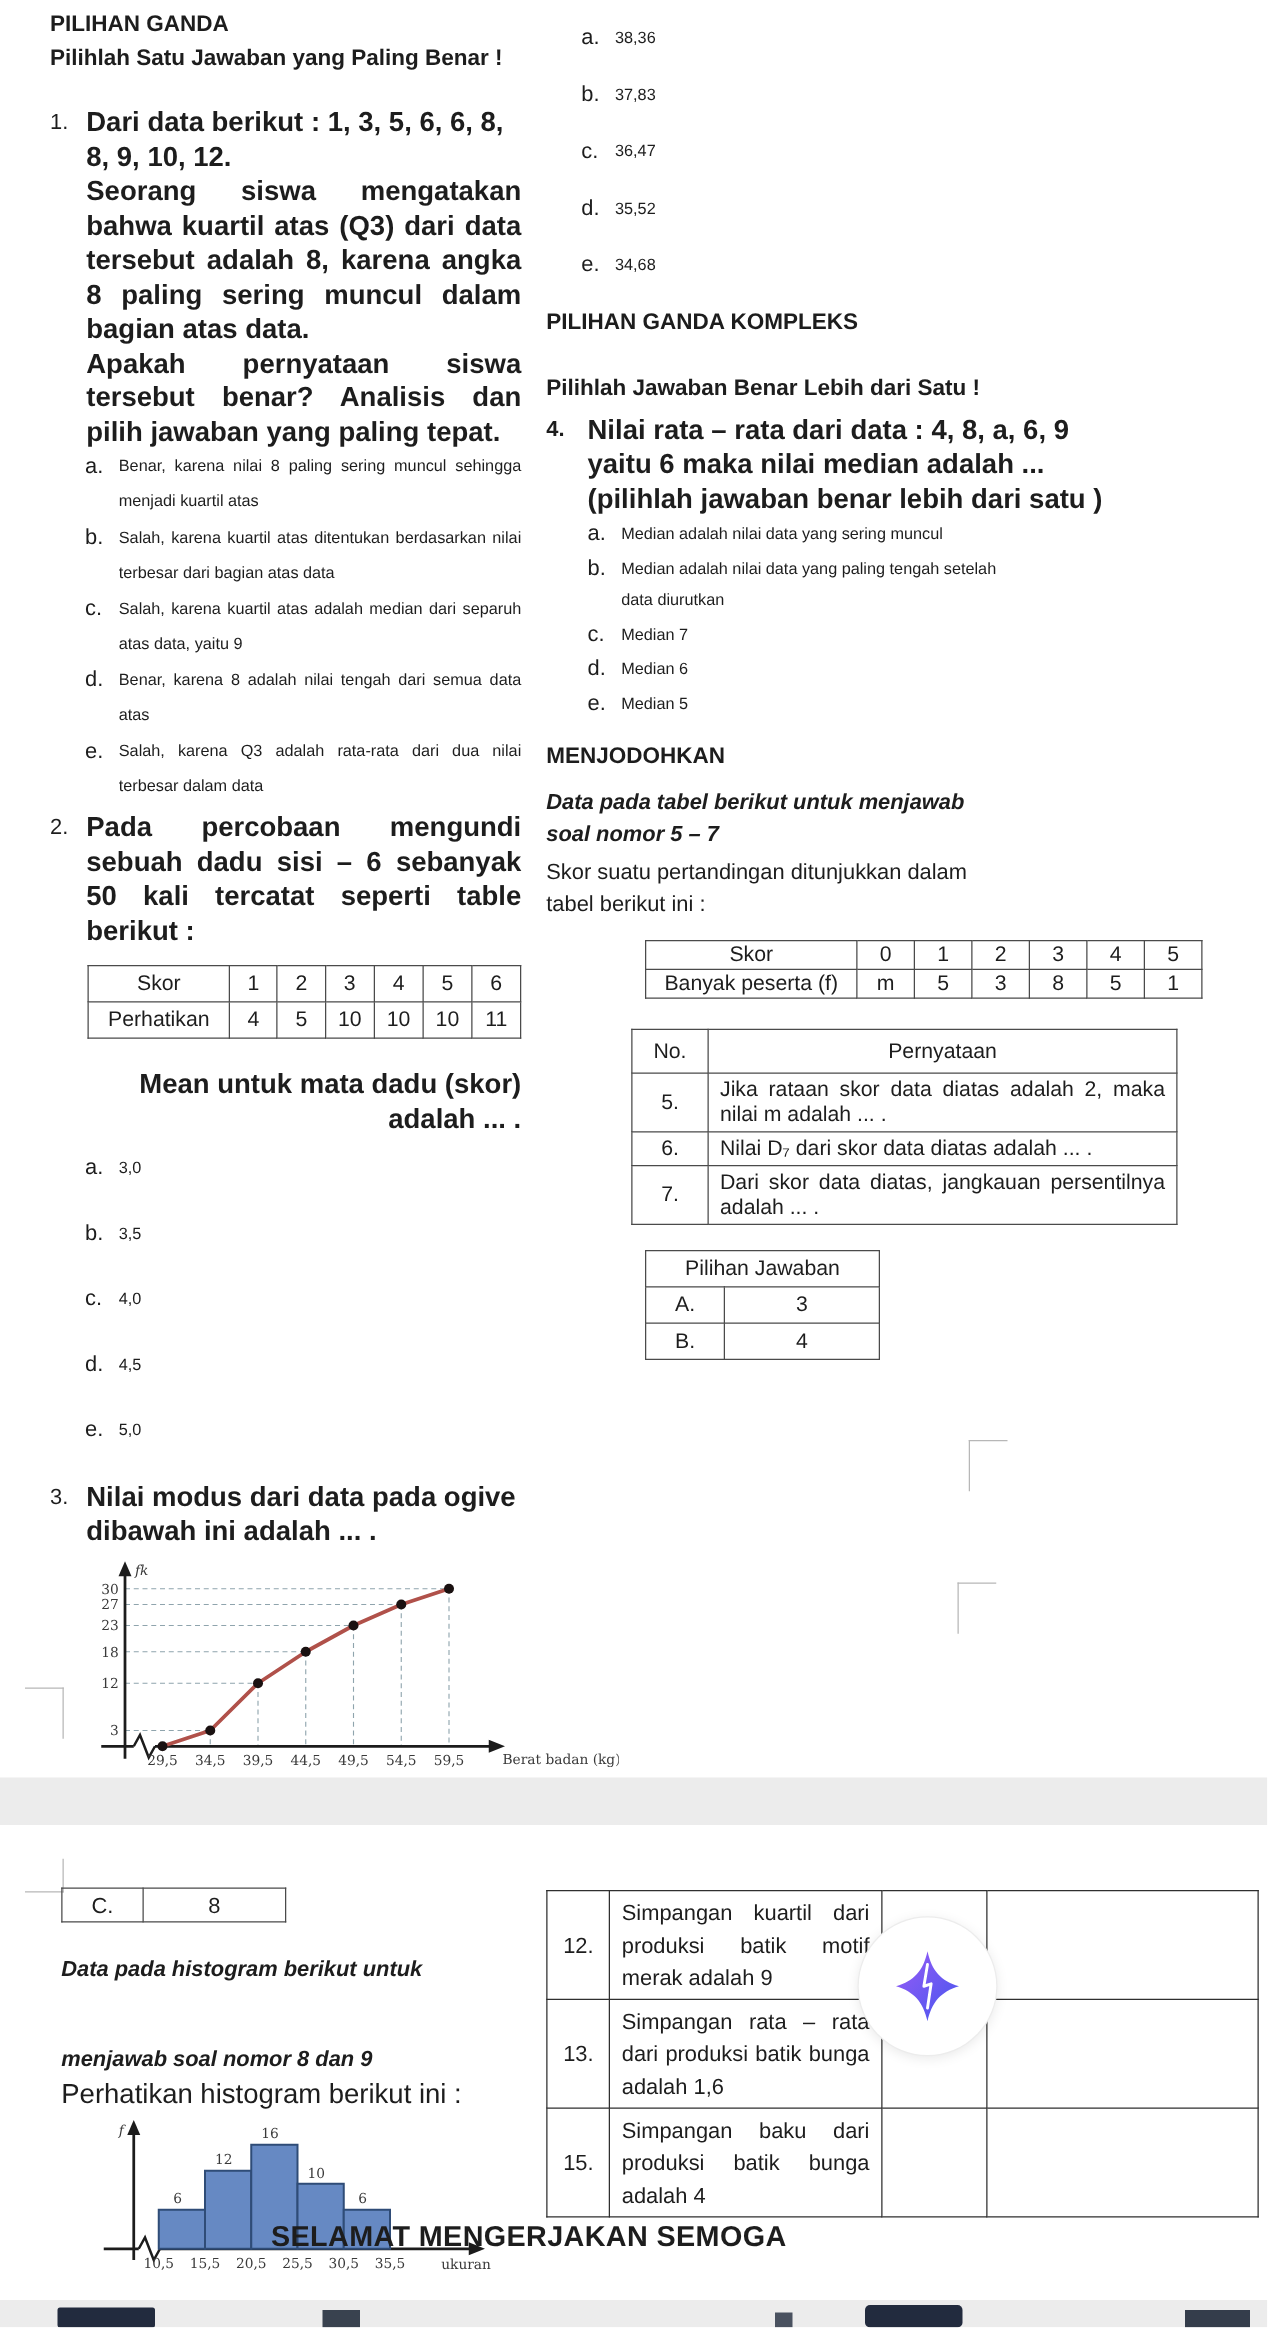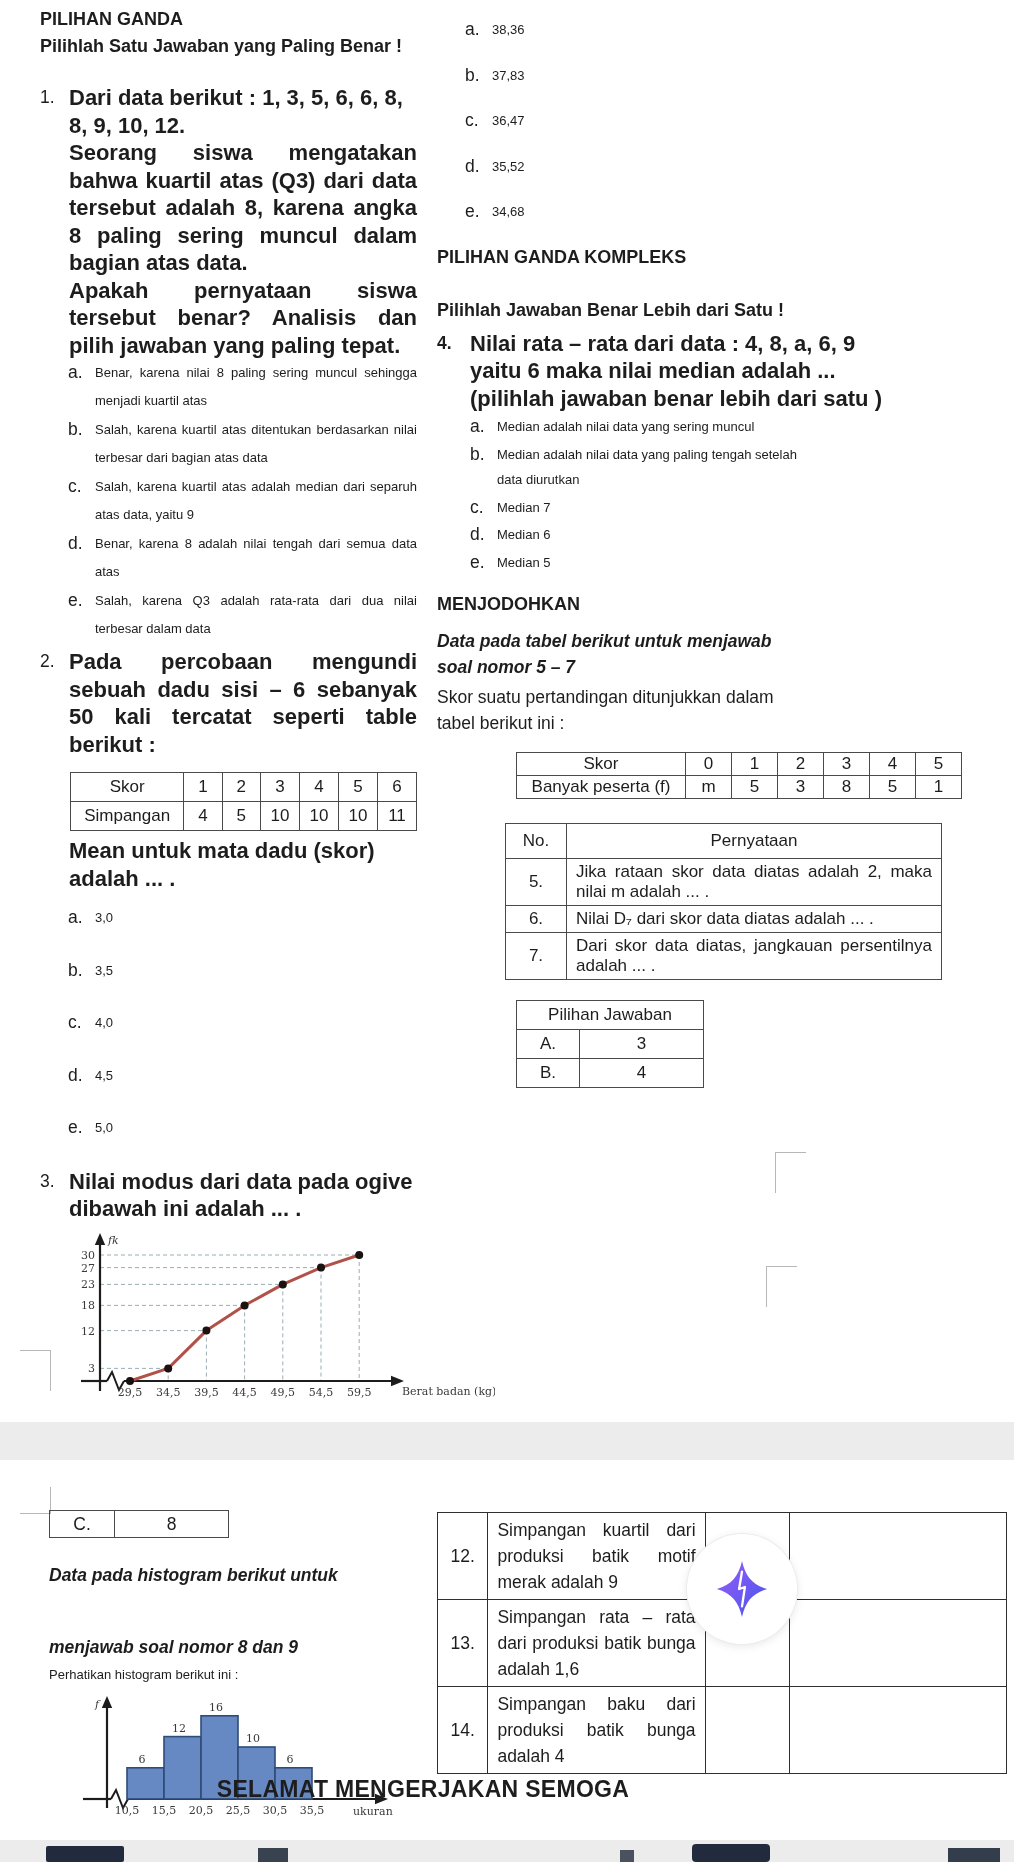--- a/index.html
+++ b/index.html
@@ -124,31 +124,31 @@
             <tr>
           <td class="c0">Skor</td>
           <td class="cn">1</td>
           <td class="cn">2</td>
           <td class="cn">3</td>
           <td class="cn">4</td>
           <td class="cn">5</td>
           <td class="cn">6</td>
         </tr>
         <tr>
-          <td>Simpangan</td>
+          <td>Perhatikan</td>
           <td>4</td>
           <td>5</td>
           <td>10</td>
           <td>10</td>
           <td>10</td>
           <td>11</td>
         </tr>
       </tbody>
         </table>
-      <div class="qrow" style="margin-top:6px;">
+      <div class="qrow" style="margin-top:22px;text-align:right;">
           <span class="qnum"></span>
         <div class="qbody">Mean untuk mata dadu (skor) adalah ... .</div>
       </div>
       <div class="optlist-spaced" style="margin-top:12px;">
         <div class="opt">
             <span class="olabel">a.</span>
             <div class="otext">3,0</div>
           </div>
         <div class="opt">
             <span class="olabel">b.</span>
@@ -360,21 +360,21 @@
     <table class="dt t-c8">
       <tbody>
           <tr>
         <td class="c0">C.</td>
         <td class="c1">8</td>
       </tr>
     </tbody>
       </table>
     <div class="cap1 bolditalic">Data pada histogram berikut untuk</div>
     <div class="bolditalic" style="font-size:17.5px;line-height:27px;margin-top:45px;">menjawab soal nomor 8 dan 9</div>
-    <div style="font-size:13px;line-height:27px;">Perhatikan histogram berikut ini :</div>
+    <div style="font-size:22px;line-height:27px;">Perhatikan histogram berikut ini :</div>
     <div class="hist-wrap">
       <svg id="hist-svg" class="chart" width="430" height="140" viewBox="0 0 430 140">
           <line x1="28" y1="103" x2="56" y2="103" stroke="#1c1c1c" stroke-width="2.2"></line>
           <path d="M56 103 l5 -9 l7 18 l5 -9" fill="none" stroke="#1c1c1c" stroke-width="2"></path>
           <line x1="73" y1="103" x2="322" y2="103" stroke="#1c1c1c" stroke-width="2.2"></line>
           <polygon points="320,97.8 333,103 320,108.2" fill="#1c1c1c"></polygon>
           <line x1="52" y1="112" x2="52" y2="10" stroke="#1c1c1c" stroke-width="2.2"></line>
           <polygon points="46.8,12 52,0 57.2,12" fill="#1c1c1c"></polygon>
           <rect x="72" y="71.8" width="37" height="31.200000000000003" fill="#6689c3" stroke="#2f4c77" stroke-width="1.6"></rect>
           <text x="87" y="66.8" text-anchor="middle" class="ct" font-size="12">6</text>
@@ -407,21 +407,21 @@
         <td class="ce1"></td>
         <td class="ce2"></td>
       </tr>
       <tr>
         <td class="cno">13.</td>
         <td class="ctx">Simpangan rata – rata dari produksi batik bunga adalah 1,6</td>
         <td class="ce1"></td>
         <td class="ce2"></td>
       </tr>
       <tr>
-        <td class="cno">14.</td>
+        <td class="cno">15.</td>
         <td class="ctx">Simpangan baku dari produksi batik bunga adalah 4</td>
         <td class="ce1"></td>
         <td class="ce2"></td>
       </tr>
     </tbody>
       </table>
   </div>
 
   <div class="logo-badge">
     <svg width="62" height="62" viewBox="0 0 64 64">

